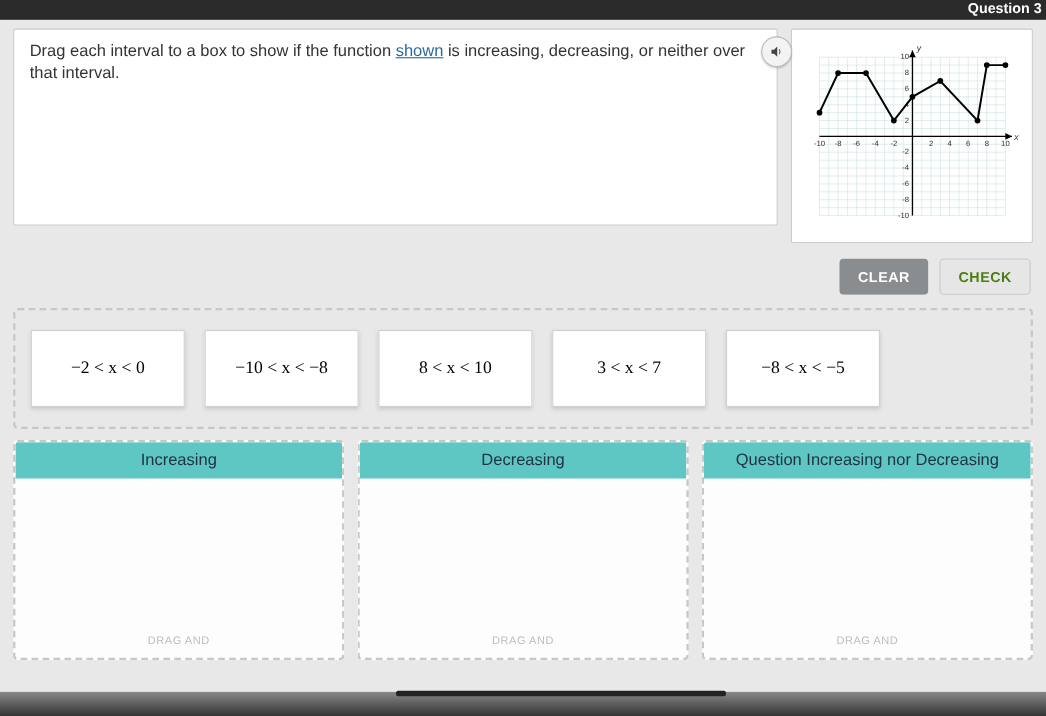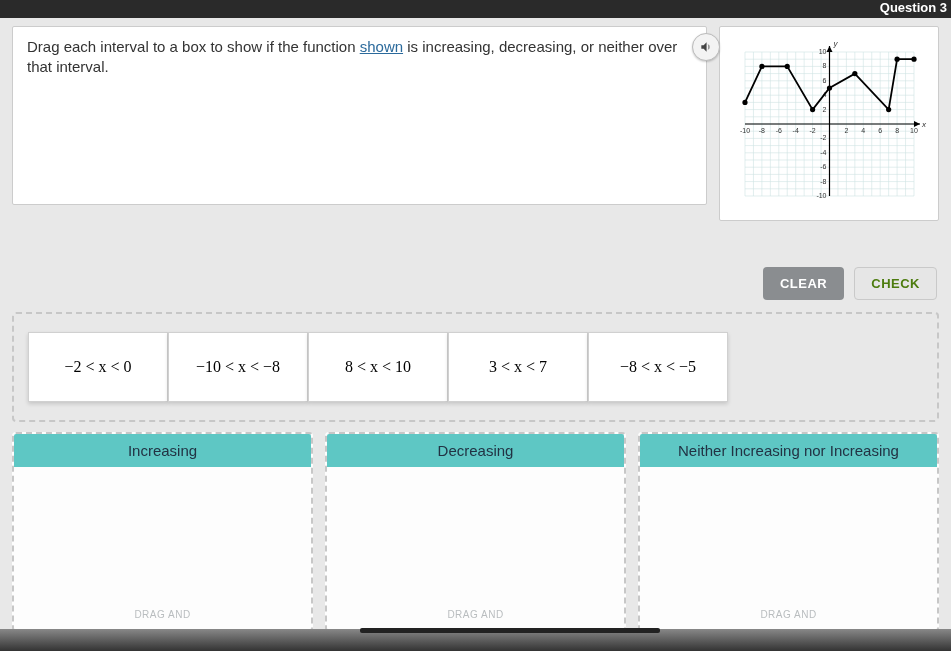--- a/index.html
+++ b/index.html
@@ -77,30 +77,30 @@
     padding: 14px 14px 6px 14px;
   }
   .btn {
     padding: 8px 16px;
     border-radius: 4px;
     font-size: 13px;
     font-weight: bold;
     letter-spacing: .5px;
     cursor: pointer;
     border: 1px solid transparent;
-    margin-top: 32px;
   }
   .btn-clear { background: #8a8d90; color: #fff; }
   .btn-check { background: #e6e6e6; color: #4d7c0f; border-color: #c9c9c9; }
   .drag-source-area {
     margin: 6px 12px 10px 12px;
     border: 2px dashed #c7c7c7;
     border-radius: 4px;
     padding: 18px 14px;
     display: flex;
+    gap: 18px;
   }
   .tile {
     background: #fff;
     border: 1px solid #d0d0d0;
     box-shadow: 0 2px 4px rgba(0,0,0,.15);
     width: 140px;
     height: 70px;
     display: flex;
     align-items: center;
     justify-content: center;
@@ -274,19 +274,19 @@
 <div class="drop-row">
   <div class="drop-col">
     <div class="drop-header">Increasing</div>
     <div class="drop-hint">DRAG AND</div>
   </div>
   <div class="drop-col">
     <div class="drop-header">Decreasing</div>
     <div class="drop-hint">DRAG AND</div>
   </div>
   <div class="drop-col">
-    <div class="drop-header">Neither Increasing nor Increasing</div>
+    <div class="drop-header">Question Increasing nor Decreasing</div>
     <div class="drop-hint">DRAG AND</div>
   </div>
 </div>
 
 <div class="bottom-shadow"></div>
 <div class="scroll-mark"></div>
 
 </body></html>

